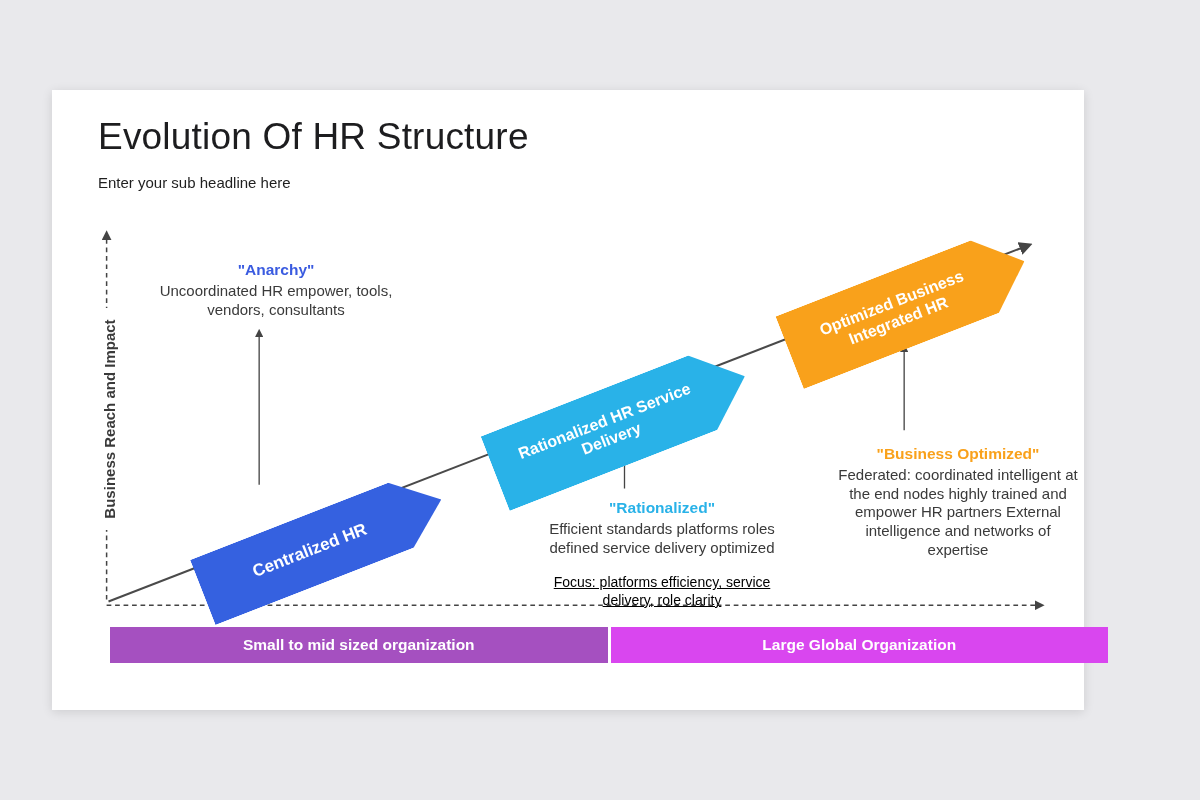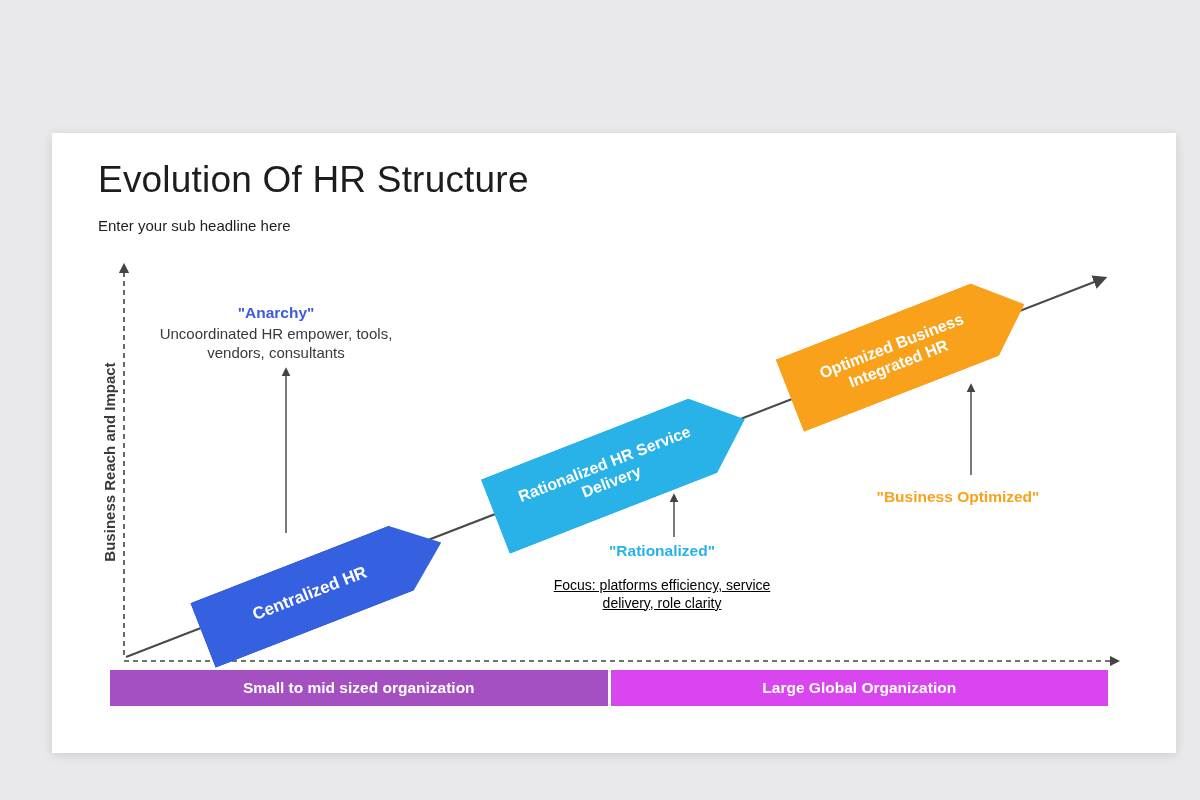--- a/index.html
+++ b/index.html
@@ -3,22 +3,22 @@
 <meta charset="utf-8">
 <style>
   * { margin:0; padding:0; box-sizing:border-box; }
   html,body { width:1200px; height:800px; overflow:hidden; }
   body {
     background:#e9e9ec;
     font-family:"Liberation Sans", sans-serif;
     position:relative;
   }
   .slide {
-    position:absolute; left:52px; top:90px; width:1124px; height:620px;
-    background:#ffffff; box-shadow:0 2px 10px rgba(0,0,0,.12);margin-top:43px;
+    position:absolute; left:52px; top:90px; width:1032px; height:620px;
+    background:#ffffff; box-shadow:0 2px 10px rgba(0,0,0,.12);
   }
   .slide-title {
     position:absolute; left:46px; top:26px;
     font-size:37px; font-weight:500; color:#1d1d1f; letter-spacing:.2px;
   }
   .slide-subtitle {
     position:absolute; left:46px; top:84px;
     font-size:15px; color:#1f1f1f;text-align:center;
   }
   .diagram { position:absolute; inset:0; }
@@ -96,25 +96,27 @@
       <span>Optimized Business Integrated HR</span>
     </div>
 
     <div class="note note-1">
       <div class="note-heading">"Anarchy"</div>
       <div class="note-body">Uncoordinated HR empower, tools, vendors, consultants</div>
     </div>
 
     <div class="note note-2">
       <div class="note-heading">"Rationalized"</div>
+      <div class="note-body">Efficient standards platforms roles defined service delivery optimized</div>
       <div class="note-focus">Focus: platforms efficiency, service delivery, role clarity</div>
     </div>
 
     <div class="note note-3">
       <div class="note-heading">"Business Optimized"</div>
+      <div class="note-body">Federated: coordinated intelligent at the end nodes highly trained and empower HR partners External intelligence and networks of expertise</div>
     </div>
 
     <div class="bars">
       <div class="bar bar-1">Small to mid sized organization</div>
       <div class="bar bar-2">Large Global Organization</div>
     </div>
 
   </div>
 </div>
 

